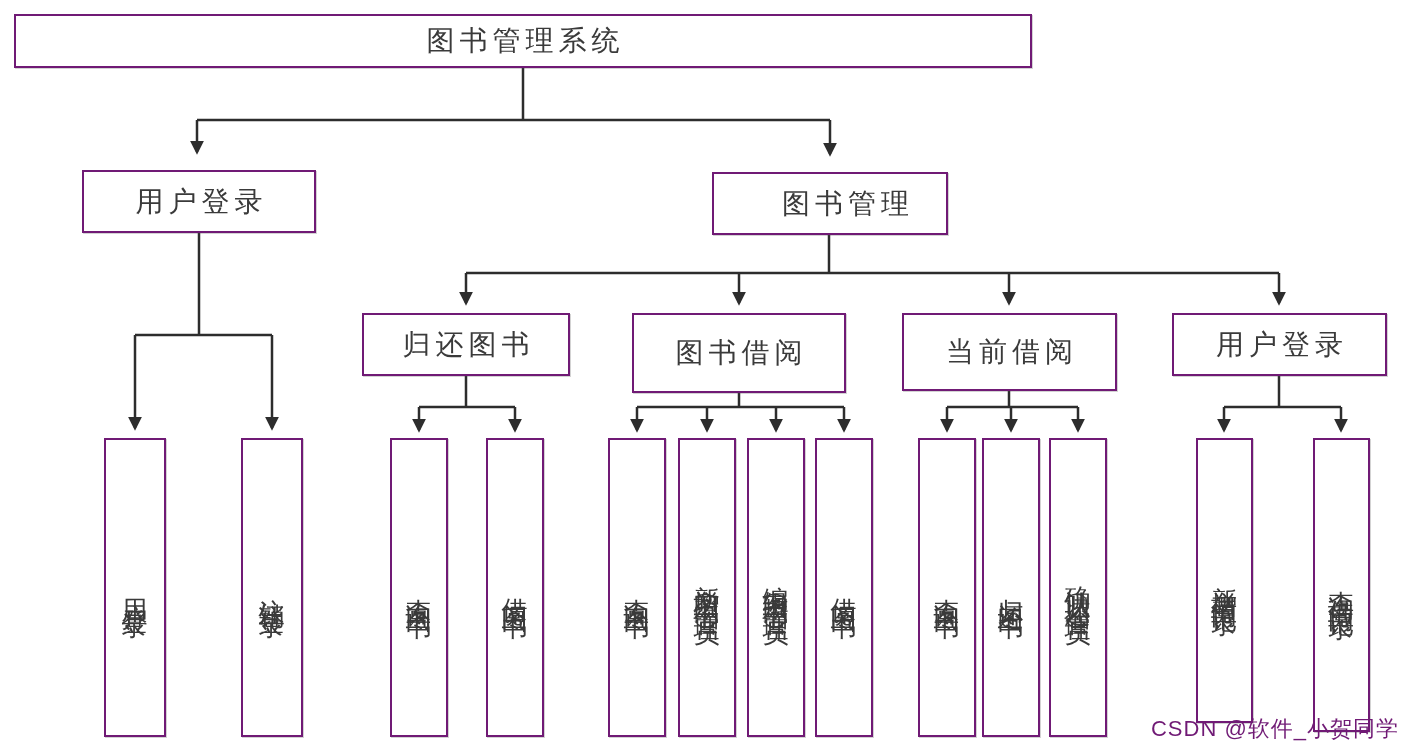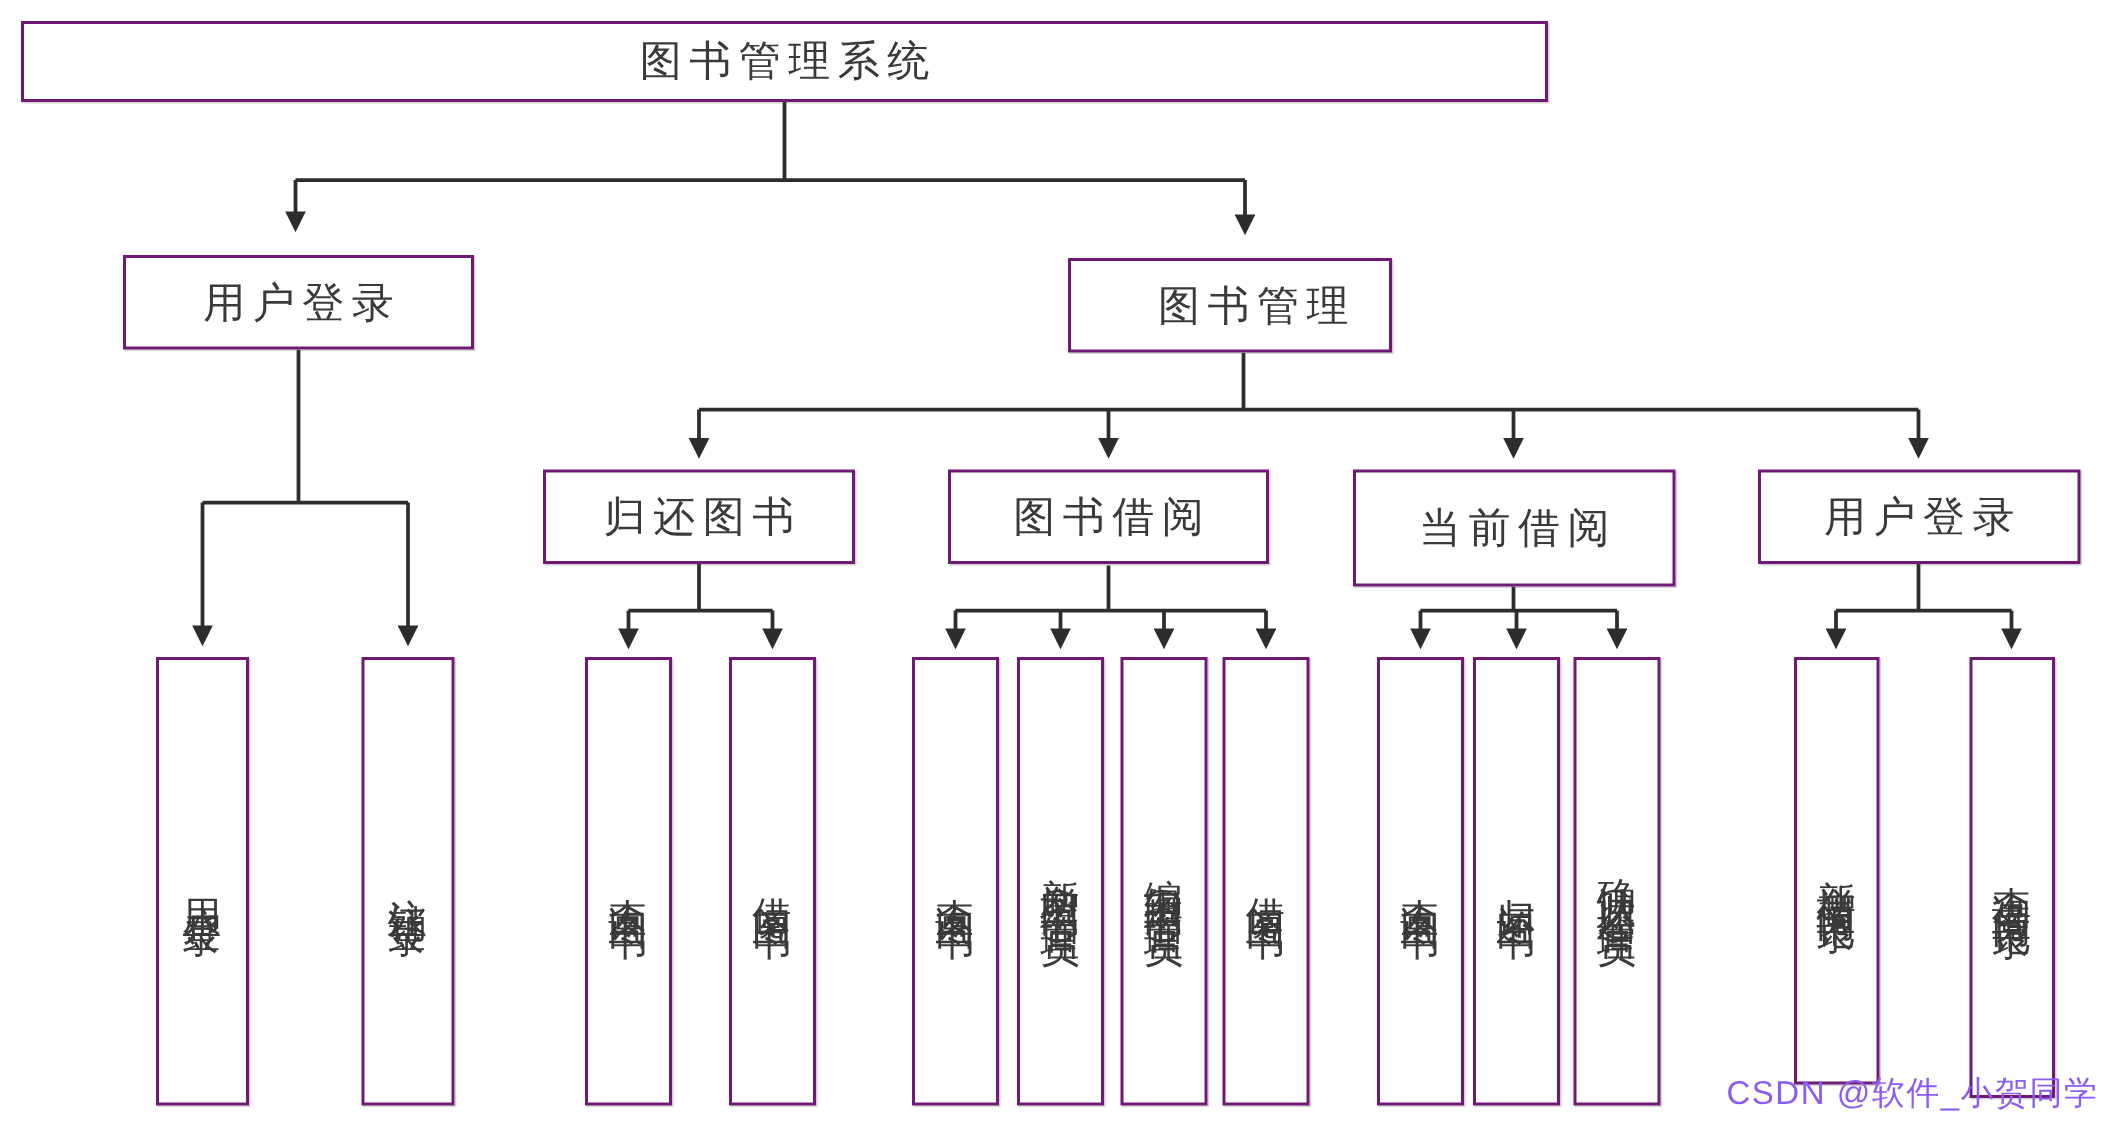--- a/index.html
+++ b/index.html
@@ -46,21 +46,21 @@
     font-size: 26px;
     letter-spacing: 5px;
     color: #3a3a3a;
     line-height: 1;
   }
   .watermark {
     position: absolute;
     top: 714px;
     right: 6px;
     font-size: 22px;
-    color: #8b5cf6;
+    color: #701a75;
     letter-spacing: 1px;
     white-space: nowrap;
   }
 </style>
 </head>
 <body>
 
 <div class="canvas">
 
   <svg class="connectors" viewBox="0 0 1405 747" xmlns="http://www.w3.org/2000/svg">
@@ -101,28 +101,28 @@
     </g>
   </svg>
 
   <div class="node" style="left:14px; top:14px; width:1018px; height:54px;">
     <span class="hlabel">图书管理系统</span>
   </div>
 
   <div class="node" style="left:82px; top:170px; width:234px; height:63px;">
     <span class="hlabel">用户登录</span>
   </div>
-  <div class="node" style="left:712px; top:172px; width:216px; height:63px;padding-left:31px;">
+  <div class="node" style="left:712px; top:172px; width:236px; height:63px;padding-left:31px;">
     <span class="hlabel">图书管理</span>
   </div>
 
   <div class="node" style="left:362px; top:313px; width:208px; height:63px;">
     <span class="hlabel">归还图书</span>
   </div>
-  <div class="node" style="left:632px; top:313px; width:214px; height:63px;">
+  <div class="node" style="left:632px; top:313px; width:214px; height:80px;">
     <span class="hlabel">图书借阅</span>
   </div>
   <div class="node" style="left:902px; top:313px; width:215px; height:78px;">
     <span class="hlabel">当前借阅</span>
   </div>
   <div class="node" style="left:1172px; top:313px; width:215px; height:63px;">
     <span class="hlabel">用户登录</span>
   </div>
 
   <div class="node" style="left:104px; top:438px; width:62px; height:299px;">

